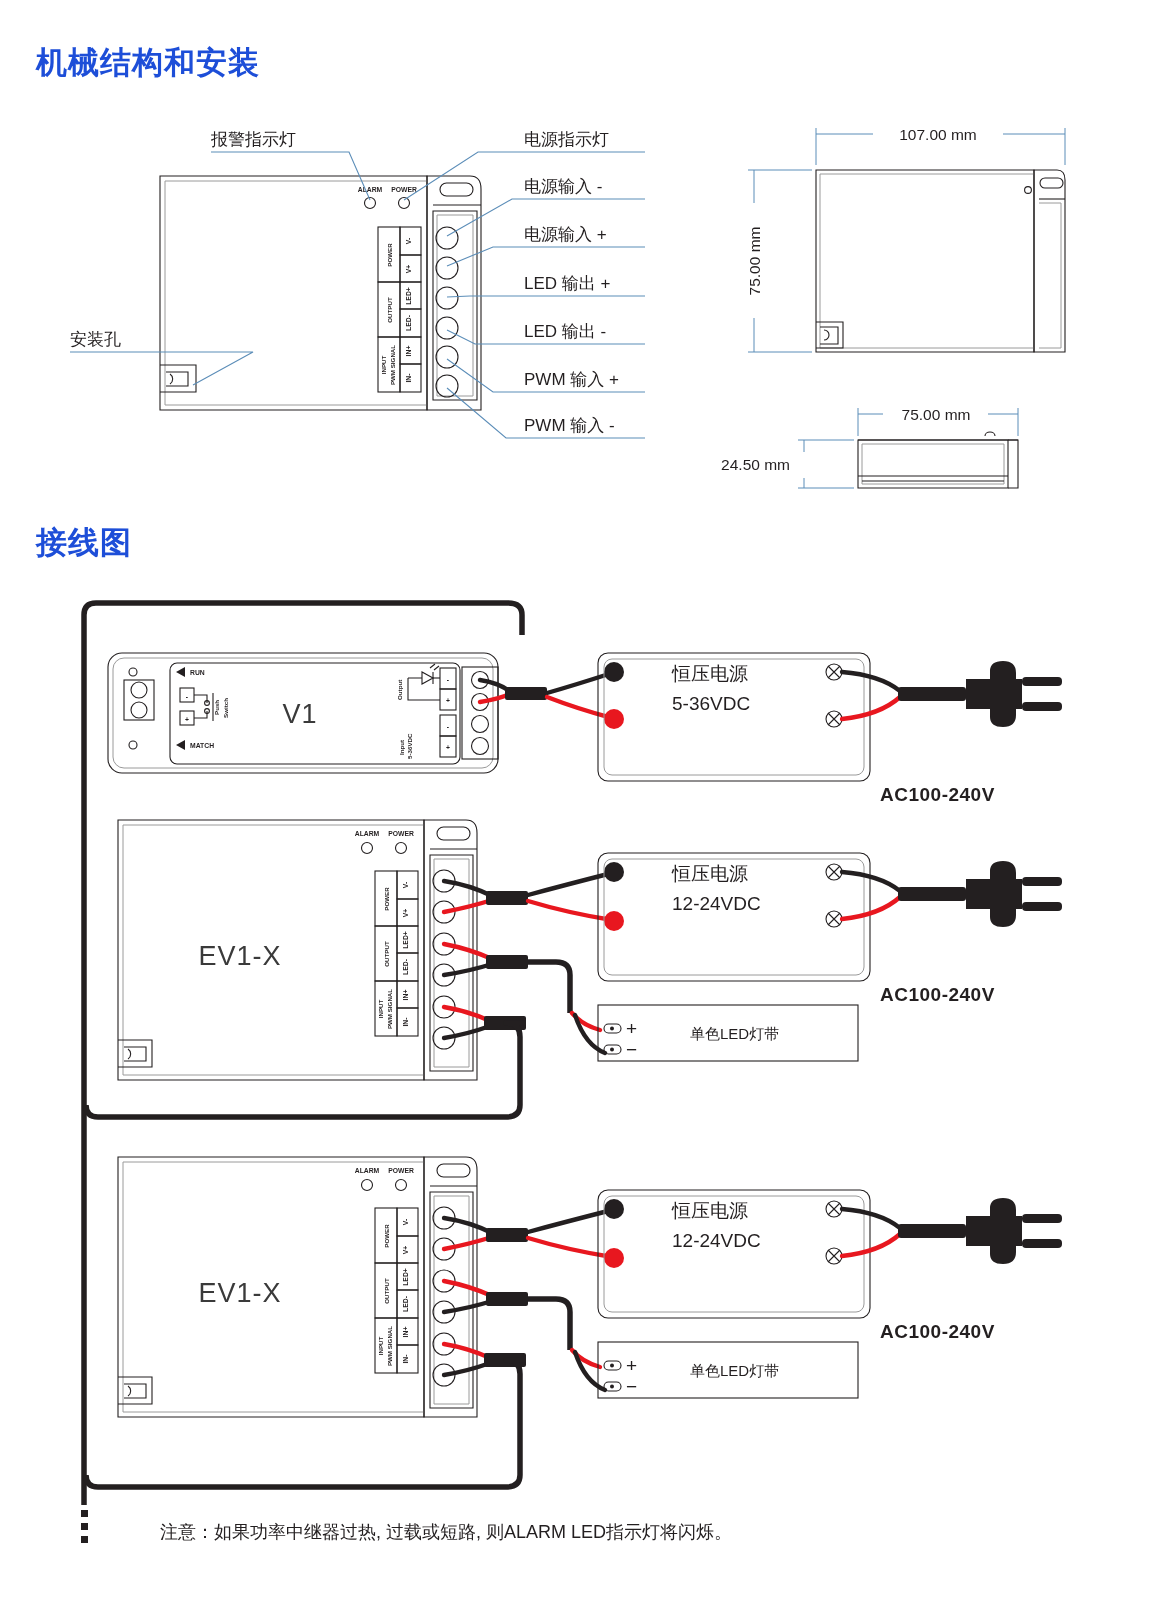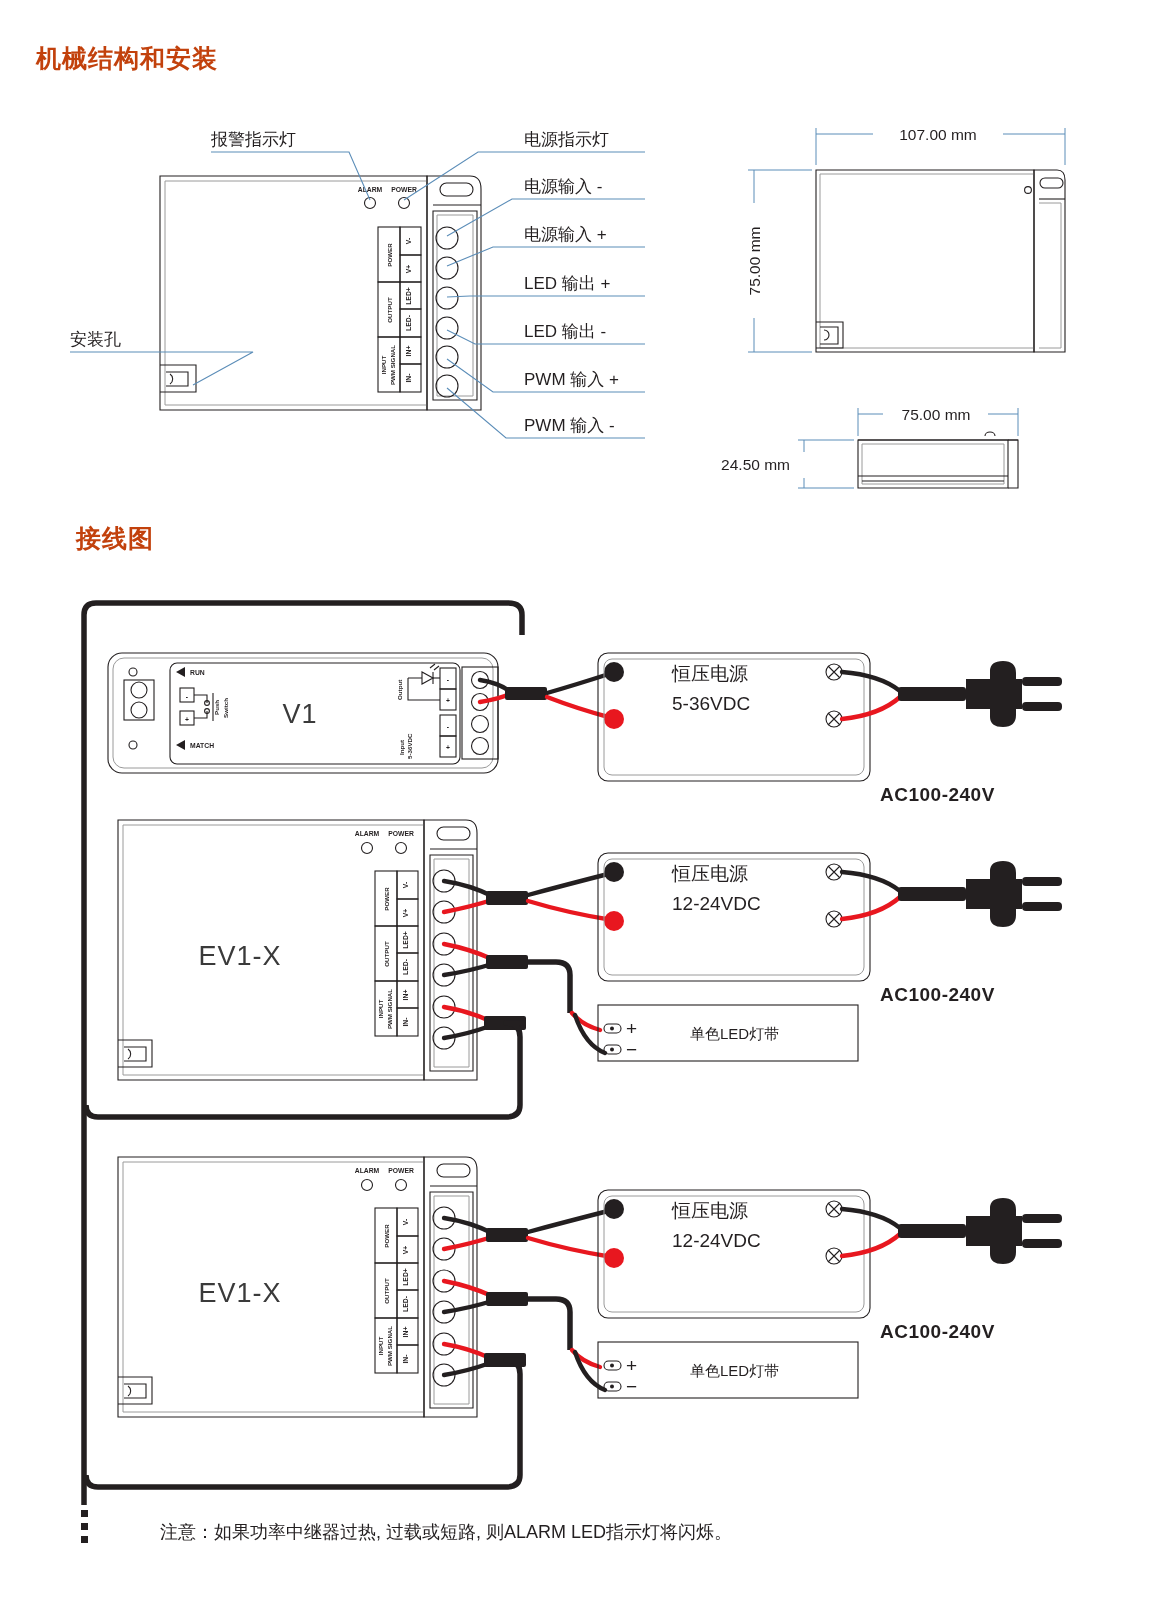--- a/index.html
+++ b/index.html
@@ -8,29 +8,29 @@
     background: #ffffff;
   }
   body {
     width: 1170px; height: 1615px;
     position: relative;
     font-family: "Liberation Sans", "DejaVu Sans", sans-serif;
     overflow: hidden;
   }
   .section-title {
     position: absolute;
-    color: #c2410c;
-    font-size: 25px;
+    color: #1d4ed8;
+    font-size: 31px;
     font-weight: bold;
     letter-spacing: 1px;
     white-space: nowrap;
     font-family: Liberation Serif, serif;
   }
   #title-mech { left: 36px; top: 42px; }
-  #title-wiring { left: 36px; top: 522px; margin-left: 40px; }
+  #title-wiring { left: 36px; top: 522px; }
 
   svg { display: block; }
   .stage { position: absolute; left: 0; top: 0; }
 
   .callout-text {
     font-family: "Liberation Sans", "DejaVu Sans", sans-serif;
     font-size: 17px;
     fill: #231f20;
   }
   .dim-text {

